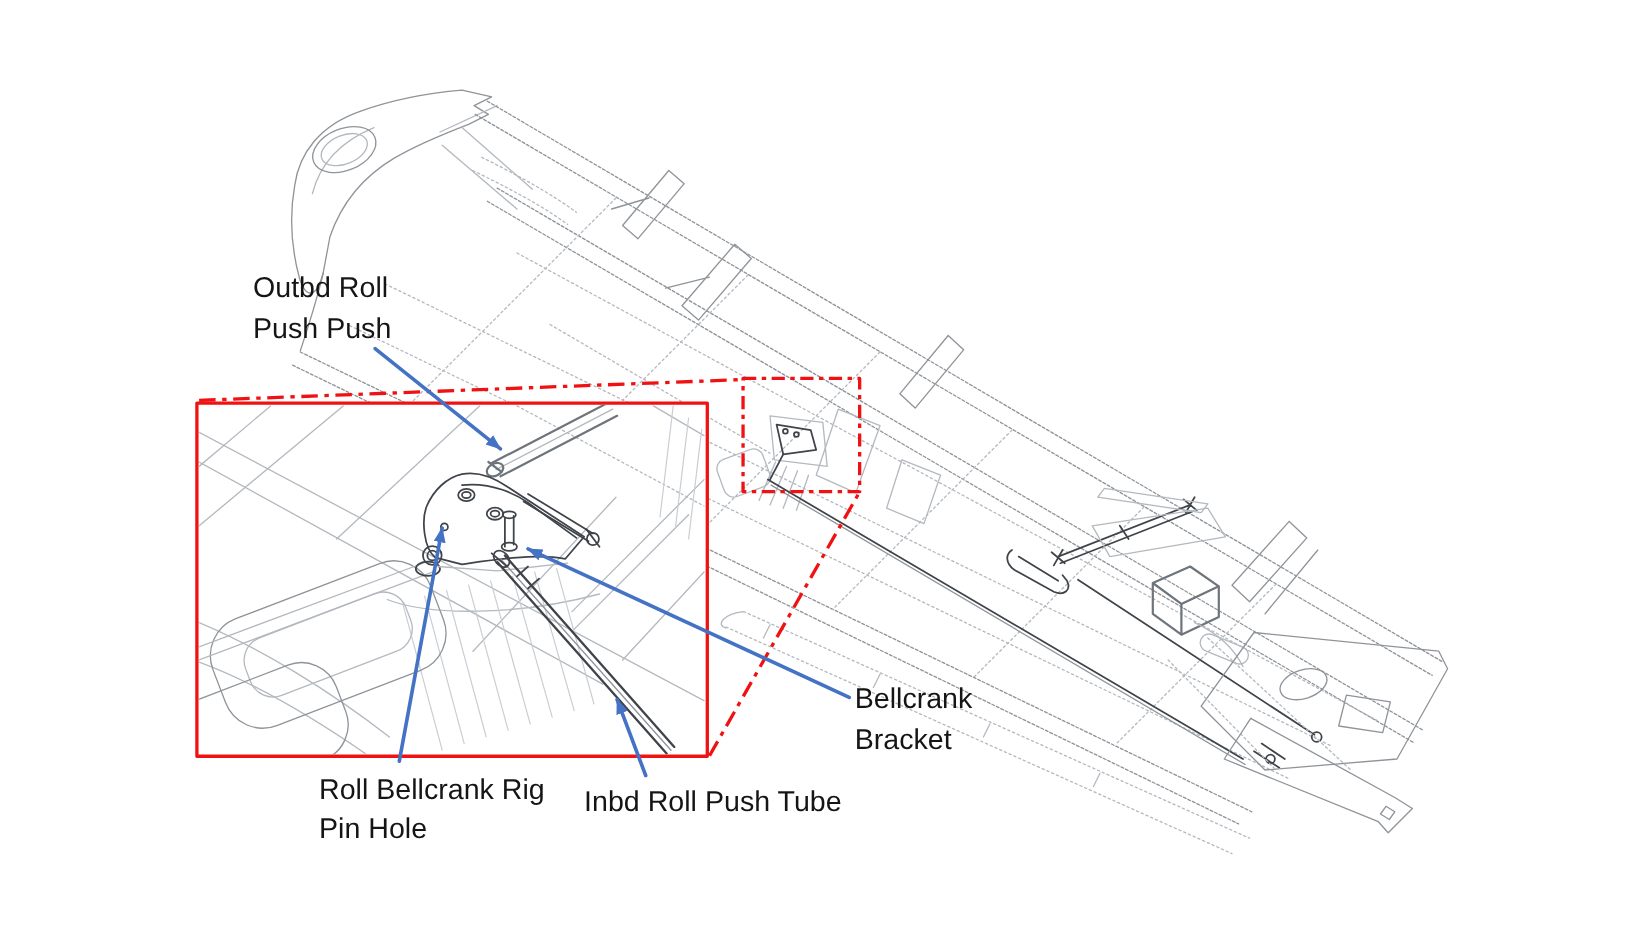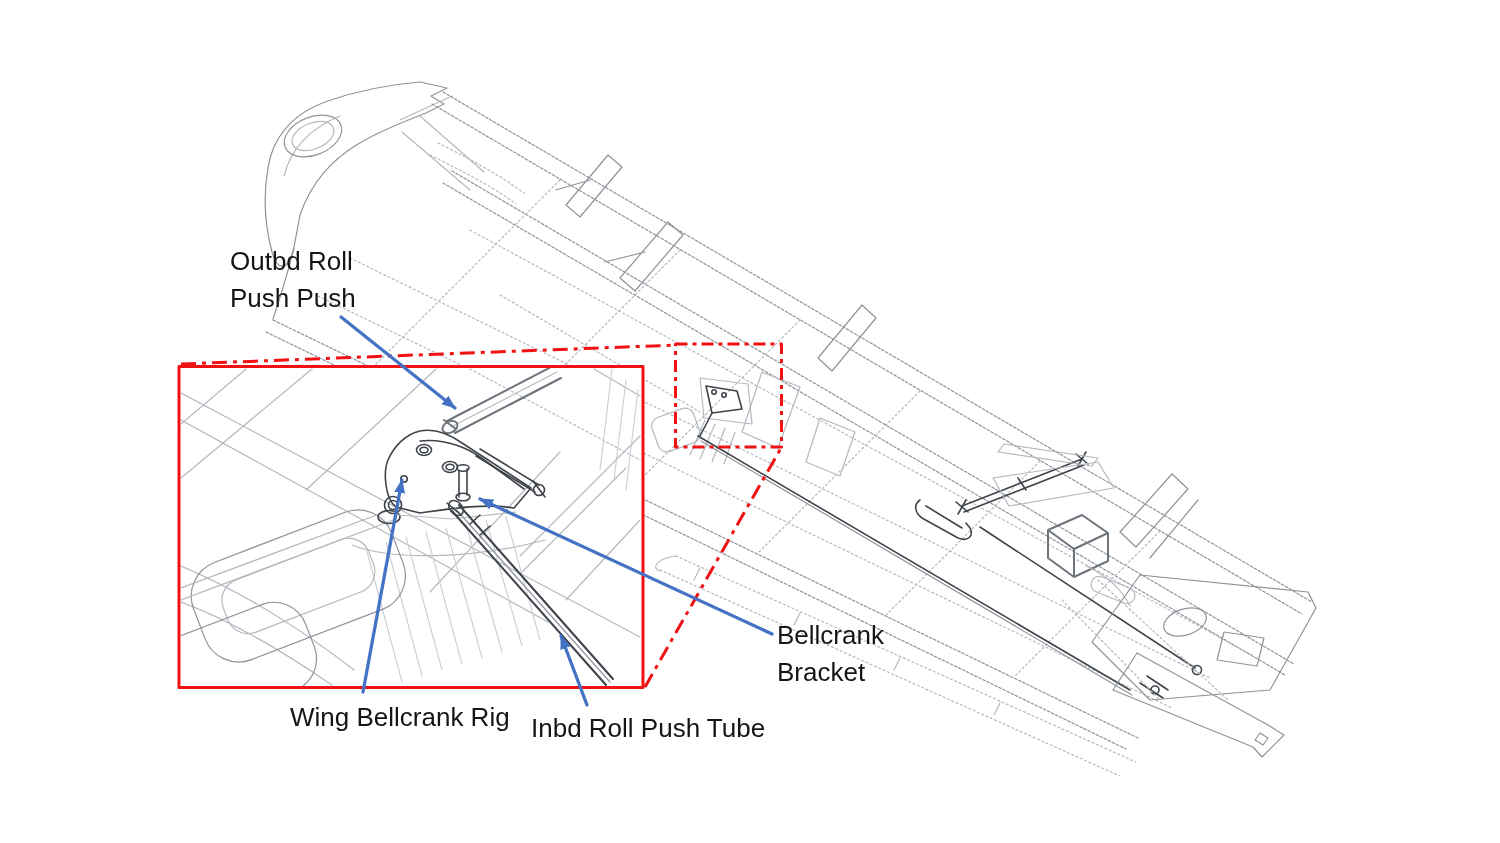--- a/index.html
+++ b/index.html
@@ -232,21 +232,22 @@
     <line class="sblue" x1="587" y1="705" x2="561" y2="636" marker-end="url(#arrB)"></line>
   </g>
 </svg>
 
 <div class="label" style="left:230px;top:243px;">
   <span>Outbd Roll</span>
   <span>Push Push</span>
 </div>
 
 <div class="label" style="left:290px;top:699px;line-height:36px;">
-  <span>Wing Bellcrank Rig</span>
+  <span>Roll Bellcrank Rig</span>
+  <span>Pin Hole</span>
 </div>
 
 <div class="label" style="left:531px;top:710px;">
   <span>Inbd Roll Push Tube</span>
 </div>
 
 <div class="label" style="left:777px;top:617px;">
   <span>Bellcrank</span>
   <span>Bracket</span>
 </div>

